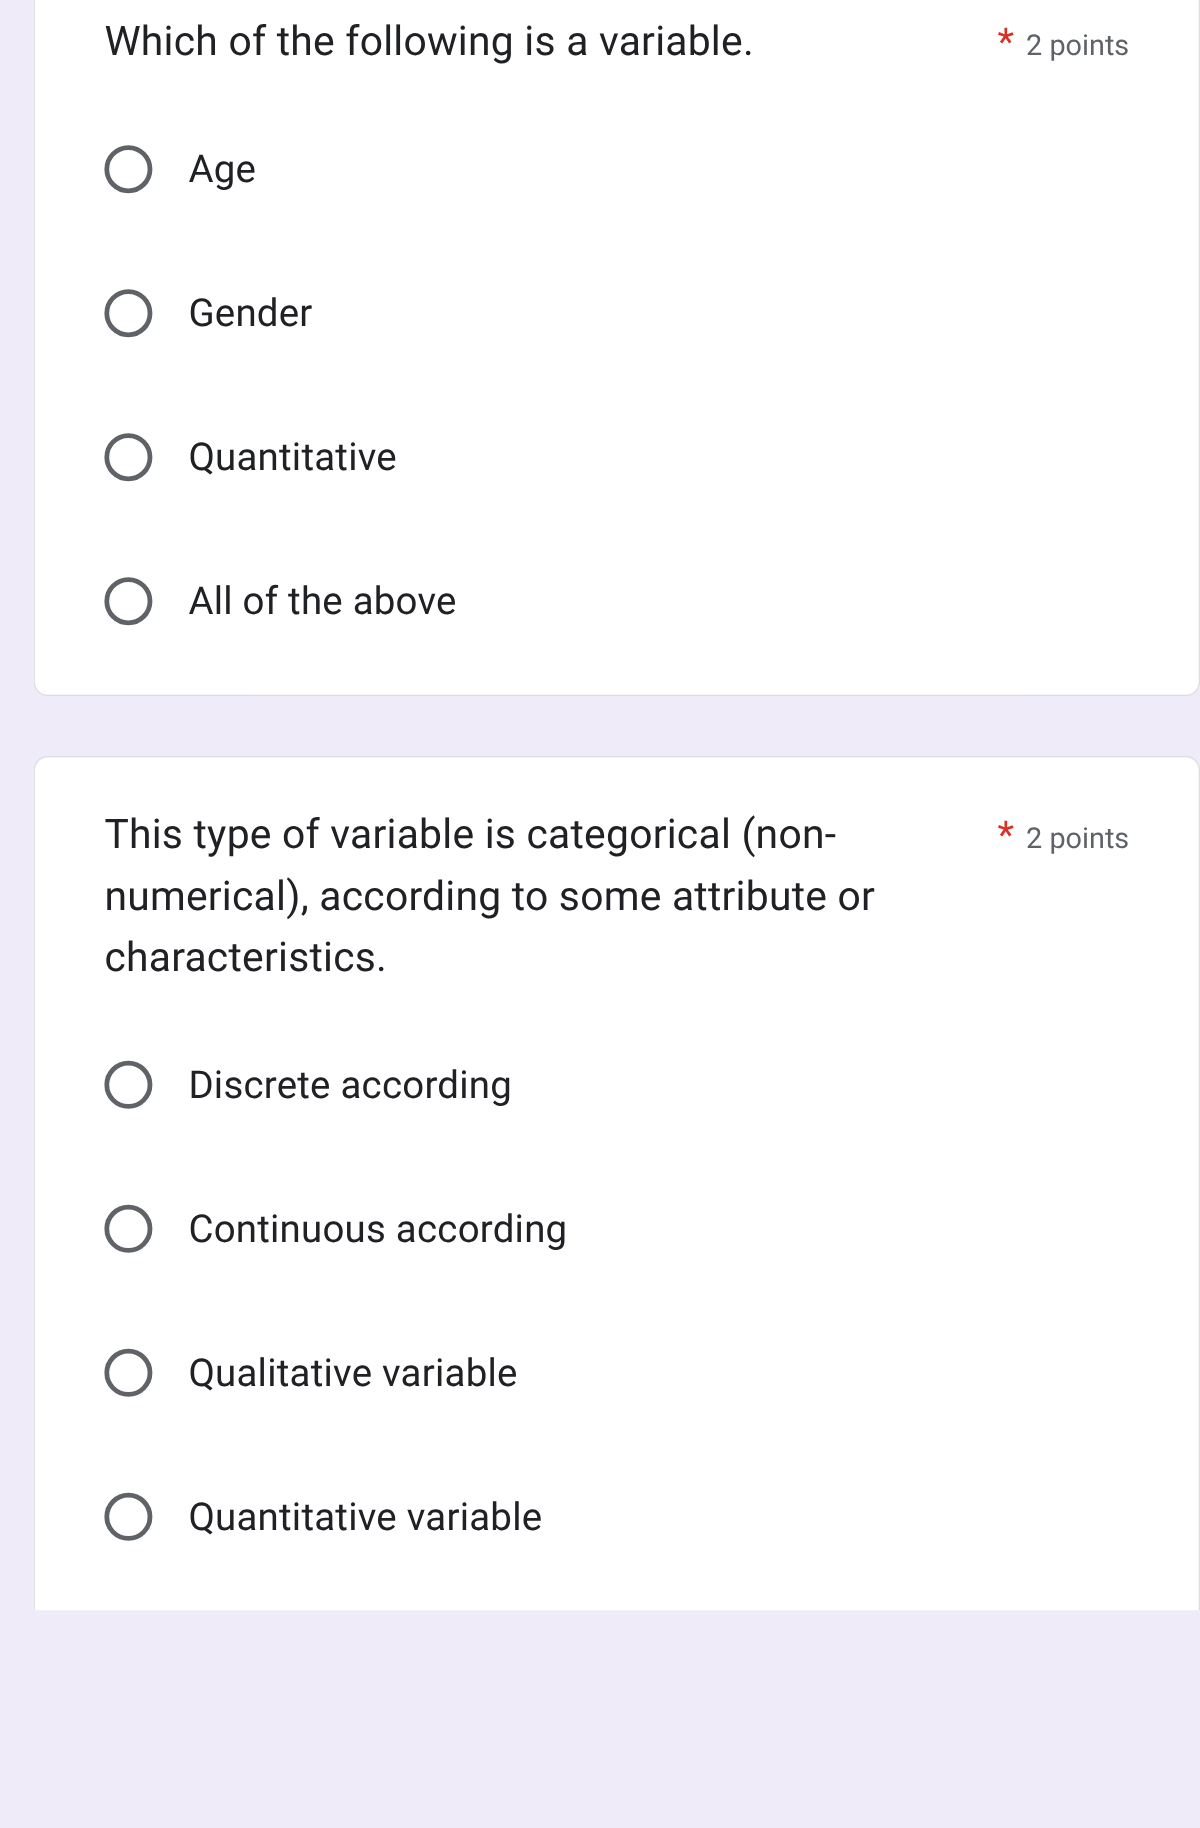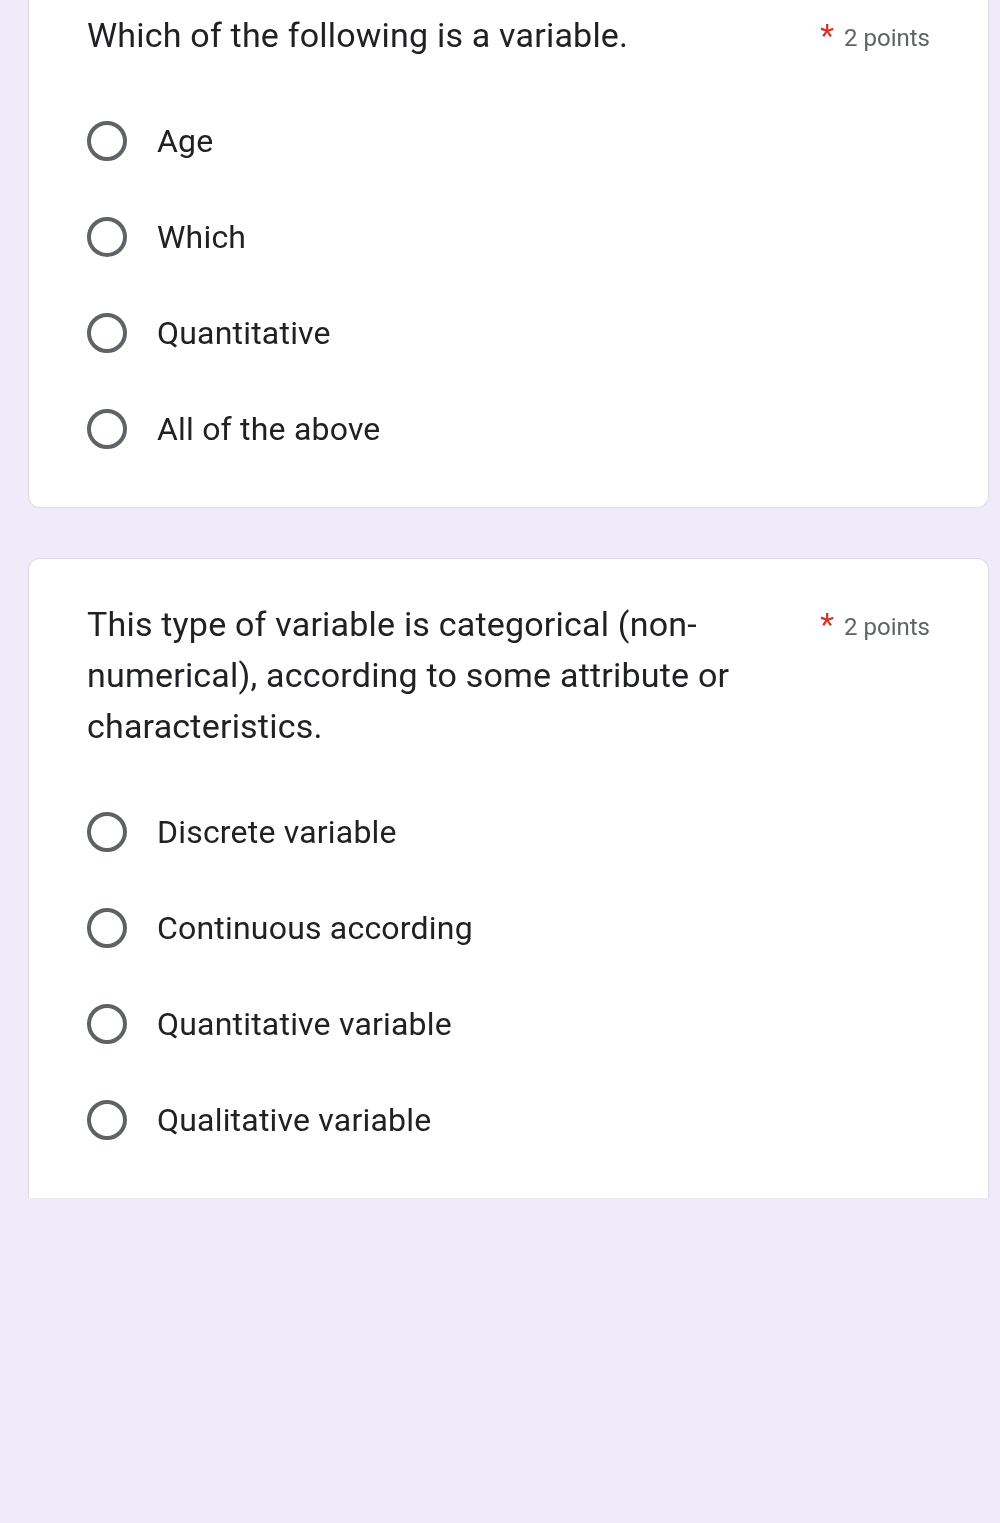--- a/index.html
+++ b/index.html
@@ -12,21 +12,21 @@
       background-color: #f0ebf8;
       width: 1000px;
       margin: 0;
       padding: 0;
     }
     .card {
       background-color: #ffffff;
       border: 1px solid #dadce0;
       border-radius: 12px;
       margin-left: 28px;
-      margin-right: 11px;
+      margin-right: 0;
       padding: 40px 58px 58px 58px;
       position: relative;
     }
     .card-1 {
       border-top-left-radius: 0;
       border-top-right-radius: 0;
       border-top: none;
       padding-top: 10px;
       margin-bottom: 50px;
     }
@@ -63,21 +63,21 @@
       font-weight: 400;
     }
     .points-text {
       color: #5f6368;
       font-size: 24px;
       font-weight: 400;
     }
     .options-list {
       display: flex;
       flex-direction: column;
-      gap: 56px;
+      gap: 80px;
     }
     .option {
       display: flex;
       align-items: center;
       gap: 30px;
       cursor: pointer;
     }
     .radio-circle {
       width: 40px;
       height: 40px;
@@ -103,21 +103,21 @@
       <span class="points-text">2 points</span>
     </div>
   </div>
   <div class="options-list">
     <div class="option">
       <div class="radio-circle"></div>
       <span class="option-label">Age</span>
     </div>
     <div class="option">
       <div class="radio-circle"></div>
-      <span class="option-label">Which</span>
+      <span class="option-label">Gender</span>
     </div>
     <div class="option">
       <div class="radio-circle"></div>
       <span class="option-label">Quantitative</span>
     </div>
     <div class="option">
       <div class="radio-circle"></div>
       <span class="option-label">All of the above</span>
     </div>
   </div>
@@ -127,28 +127,28 @@
   <div class="question-header">
     <div class="question-text">This type of variable is categorical (non-numerical), according to some attribute or characteristics.</div>
     <div class="points-container">
       <span class="required-star">*</span>
       <span class="points-text">2 points</span>
     </div>
   </div>
   <div class="options-list">
     <div class="option">
       <div class="radio-circle"></div>
-      <span class="option-label">Discrete variable</span>
+      <span class="option-label">Discrete according</span>
     </div>
     <div class="option">
       <div class="radio-circle"></div>
       <span class="option-label">Continuous according</span>
     </div>
     <div class="option">
       <div class="radio-circle"></div>
-      <span class="option-label">Quantitative variable</span>
+      <span class="option-label">Qualitative variable</span>
     </div>
     <div class="option">
       <div class="radio-circle"></div>
-      <span class="option-label">Qualitative variable</span>
+      <span class="option-label">Quantitative variable</span>
     </div>
   </div>
 </div>
 
 </body></html>

